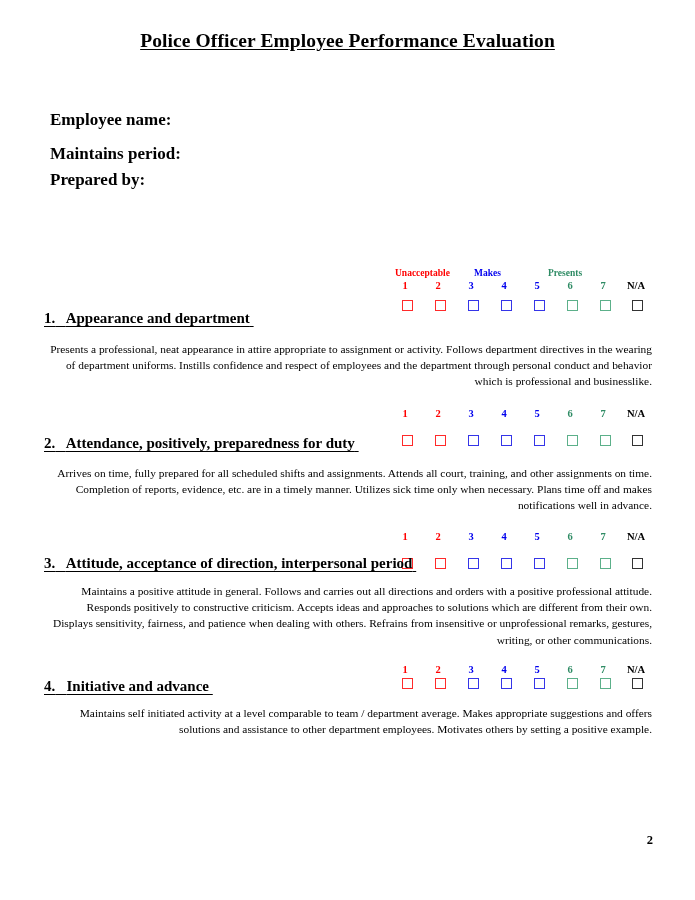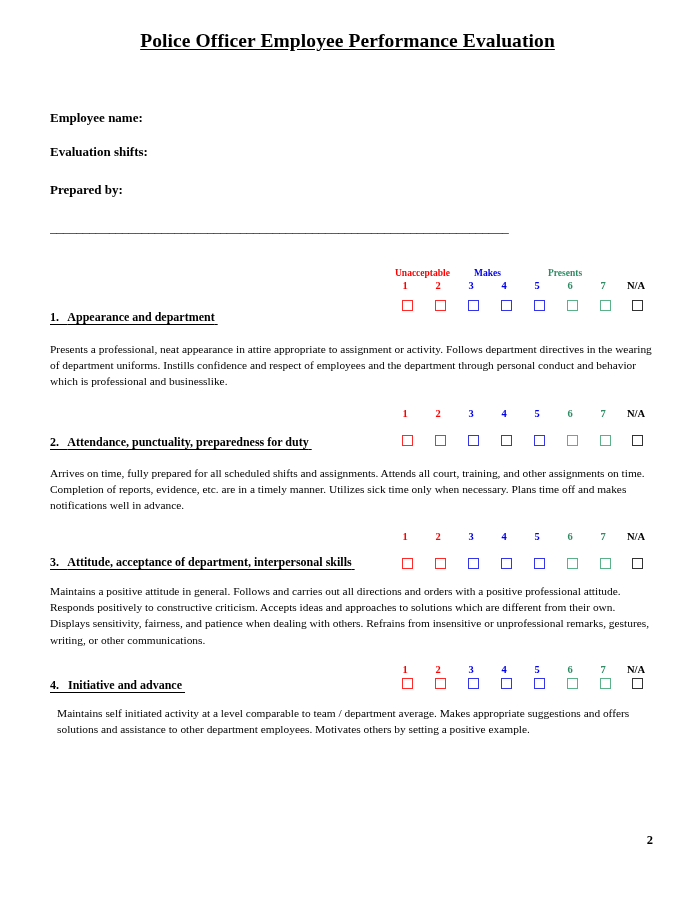--- a/index.html
+++ b/index.html
@@ -30,27 +30,27 @@
     letter-spacing: 0.1px;
   }
   .doc-title span.u {
     text-decoration: underline;
     text-underline-offset: 2px;
   }
   
   .field {
     position: absolute;
     left: 50px;
-    font-size: 13px;
+    font-size: 17px;
     font-weight: bold;
     white-space: nowrap;
   }
   .field-0 { top: 110px; }
   .field-1 { top: 144px; }
-  .field-2 { top: 182px; }
+  .field-2 { top: 170px; }
 
   
   .rule {
     position: absolute;
     left: 50px;
     top: 221px;
     width: 608px;
     font-size: 13.5px;
     line-height: 13px;
     color: #000;
@@ -127,59 +127,58 @@
   .scale-nums .c6 { left: 199px; }
   .scale-nums .c7 { left: 227px; width: 26px; }
 
   .col-red   { color: #ff0000; border-color: #ff2a2a; }
   .col-blue  { color: #0000ee; border-color: #3535e8; }
   .col-green { color: #2e8b64; border-color: #5cb08a; }
   .col-black { color: #000000; border-color: #333333; }
 
   .sec-heading {
     position: absolute;
-    left: 50px;
-    font-size: 12px;
+    left: 44px;
+    font-size: 15px;
     font-weight: bold;
     white-space: nowrap;
   }
   .sec-heading .u {
     text-decoration: underline;
     text-underline-offset: 2.5px;
   }
   .sec-body {
     position: absolute;
     left: 50px;
     width: 602px;
     font-size: 11.4px;
     line-height: 16.2px;
-    text-align: left;
+    text-align: right;
   }
 
   
   .page-number {
     position: absolute;
     right: 42px;
     bottom: 42px;
     font-size: 12.5px;
     font-weight: bold;
   }
 </style>
 </head>
 <body>
 
 <div class="page">
 
   <div class="doc-title"><span class="u">Police Officer Employee Performance Evaluation</span></div>
 
   <div class="field field-0">Employee name:</div>
-  <div class="field field-1">Evaluation shifts:</div>
+  <div class="field field-1">Maintains period:</div>
   <div class="field field-2">Prepared by:</div>
 
-  <div class="rule">______________________________________________________________________</div>
 
   <div class="section" style="top:268px;">
     <div class="scale" style="position:absolute;left:396px;top:0;">
       <div class="scale-groups">
         <div class="g g-unacceptable">Unacceptable</div>
         <div class="g g-meets">Makes</div>
         <div class="g g-exceeds">Presents</div>
       </div>
       <div class="scale-nums">
         <div class="n c0 col-red">1</div>
@@ -222,21 +221,21 @@
         <div class="cb c0 col-red"></div>
         <div class="cb c1 col-red"></div>
         <div class="cb c2 col-blue"></div>
         <div class="cb c3 col-blue"></div>
         <div class="cb c4 col-blue"></div>
         <div class="cb c5 col-green"></div>
         <div class="cb c6 col-green"></div>
         <div class="cb c7 col-black"></div>
       </div>
     </div>
-    <div class="sec-heading" style="top:27px;"><span class="u"><span>2.</span>&nbsp;&nbsp; <span>Attendance, punctuality, preparedness for duty</span>&nbsp;</span></div>
+    <div class="sec-heading" style="top:27px;"><span class="u"><span>2.</span>&nbsp;&nbsp; <span>Attendance, positively, preparedness for duty</span>&nbsp;</span></div>
     <div class="sec-body" style="top:57px;">Arrives on time, fully prepared for all scheduled shifts and assignments.  Attends all court, training, and other assignments on time.  Completion of reports, evidence, etc. are in a timely manner.  Utilizes sick time only when necessary.  Plans time off and makes notifications well in advance.</div>
   </div>
 
   <div class="section" style="top:531px;">
     <div class="scale" style="position:absolute;left:396px;top:0;">
       <div class="scale-nums">
         <div class="n c0 col-red">1</div>
         <div class="n c1 col-red">2</div>
         <div class="n c2 col-blue">3</div>
         <div class="n c3 col-blue">4</div>
@@ -249,21 +248,21 @@
         <div class="cb c0 col-red"></div>
         <div class="cb c1 col-red"></div>
         <div class="cb c2 col-blue"></div>
         <div class="cb c3 col-blue"></div>
         <div class="cb c4 col-blue"></div>
         <div class="cb c5 col-green"></div>
         <div class="cb c6 col-green"></div>
         <div class="cb c7 col-black"></div>
       </div>
     </div>
-    <div class="sec-heading" style="top:24px;"><span class="u"><span>3.</span>&nbsp;&nbsp; <span>Attitude, acceptance of department, interpersonal skills</span>&nbsp;</span></div>
+    <div class="sec-heading" style="top:24px;"><span class="u"><span>3.</span>&nbsp;&nbsp; <span>Attitude, acceptance of direction, interpersonal period</span>&nbsp;</span></div>
     <div class="sec-body" style="top:52px;">Maintains a positive attitude in general.  Follows and carries out all directions and orders with a positive professional attitude.  Responds positively to constructive criticism.  Accepts ideas and approaches to solutions which are different from their own.  Displays sensitivity, fairness, and patience when dealing with others.  Refrains from insensitive or unprofessional remarks, gestures, writing, or other communications.</div>
   </div>
 
   <div class="section" style="top:664px;">
     <div class="scale" style="position:absolute;left:396px;top:0;">
       <div class="scale-nums">
         <div class="n c0 col-red">1</div>
         <div class="n c1 col-red">2</div>
         <div class="n c2 col-blue">3</div>
         <div class="n c3 col-blue">4</div>
@@ -277,18 +276,18 @@
         <div class="cb c1 col-red"></div>
         <div class="cb c2 col-blue"></div>
         <div class="cb c3 col-blue"></div>
         <div class="cb c4 col-blue"></div>
         <div class="cb c5 col-green"></div>
         <div class="cb c6 col-green"></div>
         <div class="cb c7 col-black"></div>
       </div>
     </div>
     <div class="sec-heading" style="top:14px;"><span class="u"><span>4.</span>&nbsp;&nbsp; <span>Initiative and advance</span>&nbsp;</span></div>
-    <div class="sec-body" style="top:41px;margin-left:7px;">Maintains self initiated activity at a level comparable to team / department average.  Makes appropriate suggestions and offers solutions and assistance to other department employees.  Motivates others by setting a positive example.</div>
+    <div class="sec-body" style="top:41px;">Maintains self initiated activity at a level comparable to team / department average.  Makes appropriate suggestions and offers solutions and assistance to other department employees.  Motivates others by setting a positive example.</div>
   </div>
 
   <div class="page-number">2</div>
 
 </div>
 
 </body></html>

